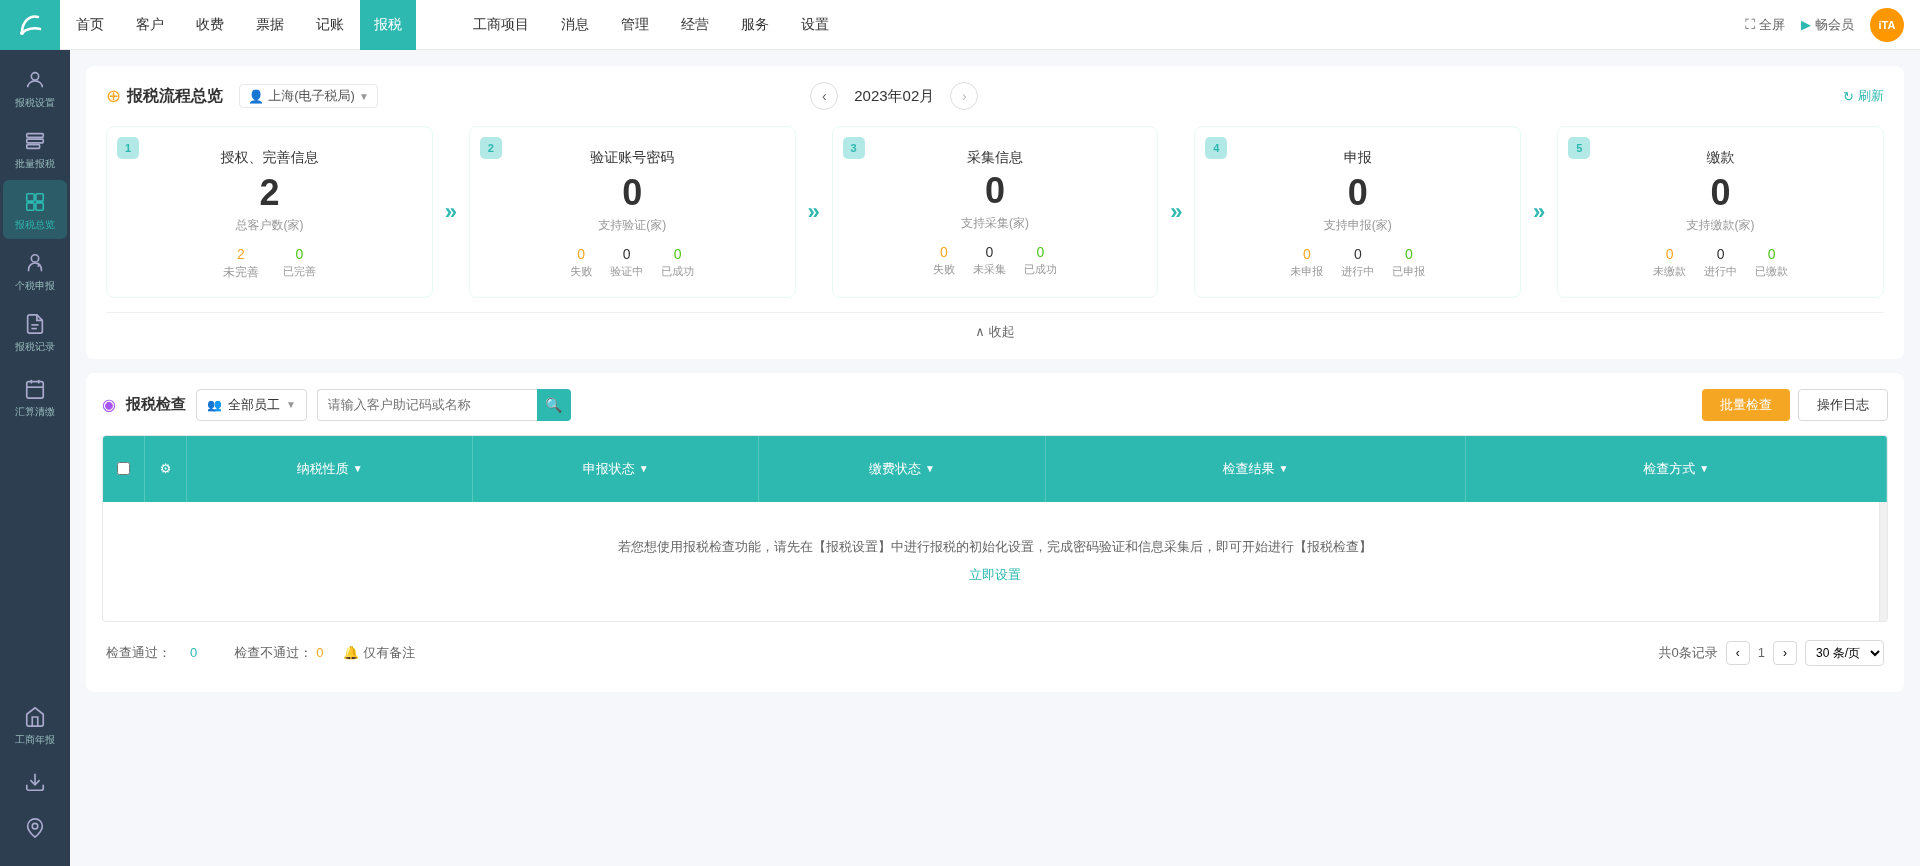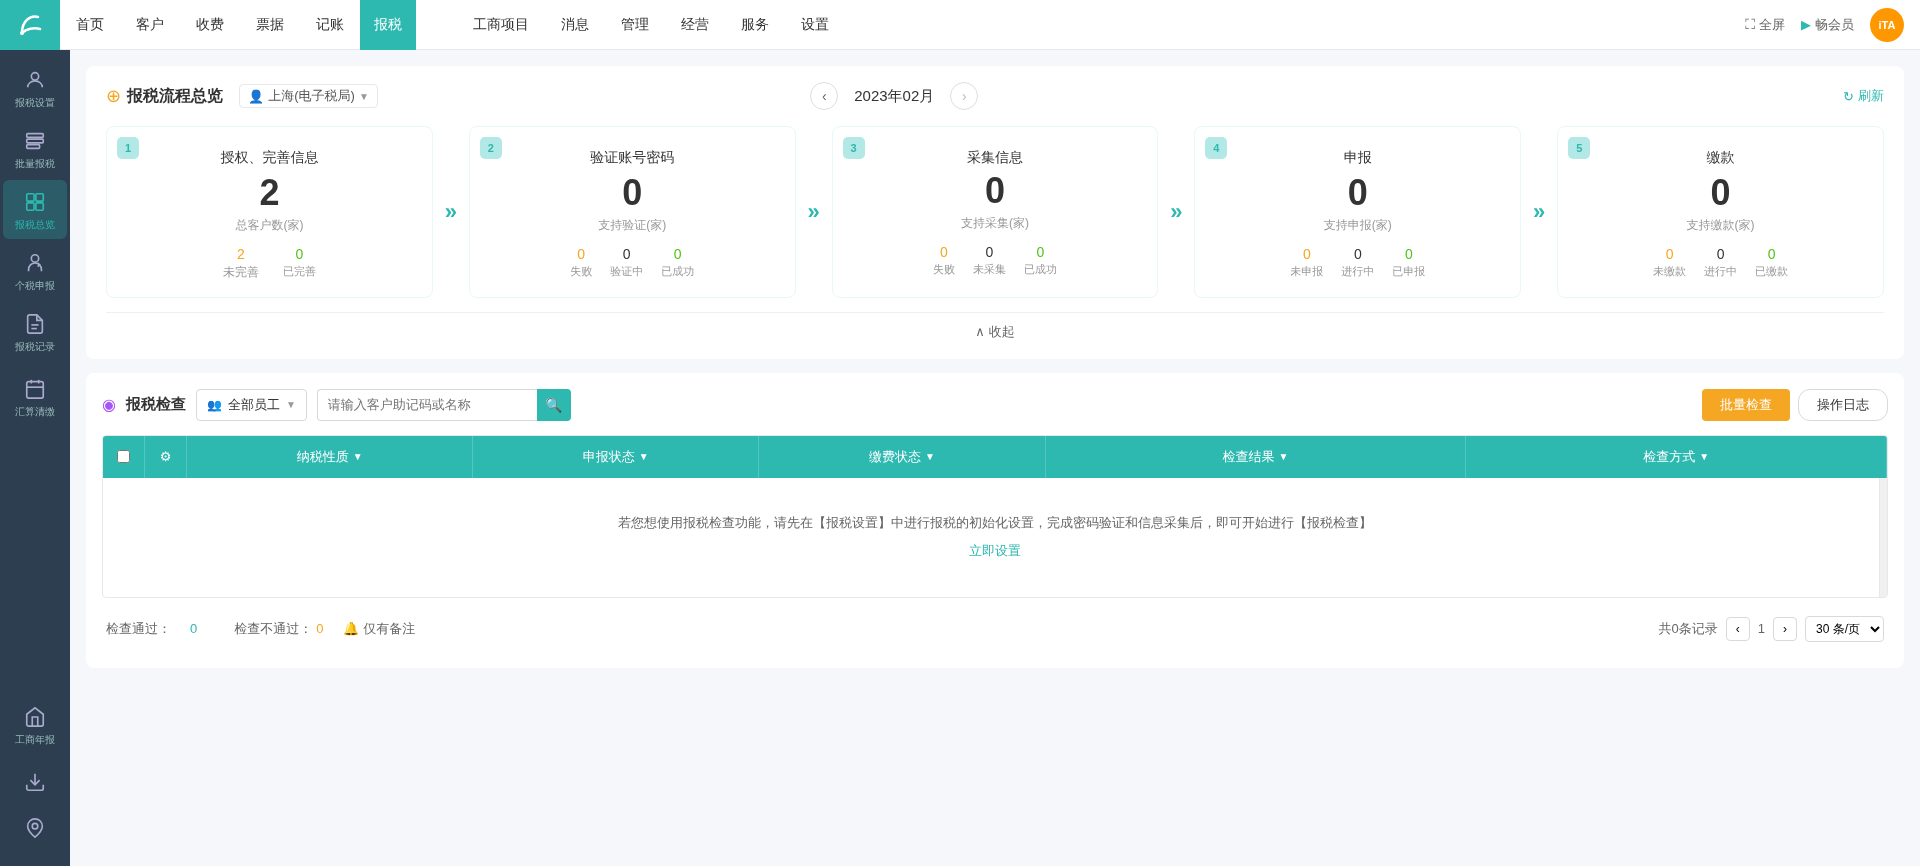--- a/index.html
+++ b/index.html
@@ -312,21 +312,21 @@
 
         <div style="display:flex; align-items:center;">
           <input type="text" style="height: 32px; border-top: 1px solid rgb(217, 217, 217); border-bottom: 1px solid rgb(217, 217, 217); border-left: 1px solid rgb(217, 217, 217); border-image: initial; border-radius: 4px 0px 0px 4px; padding: 0px 10px; font-size: 13px; width: 220px; outline: none; color: rgb(153, 153, 153); border-right: none;" placeholder="请输入客户助记码或名称">
           <div style="width:34px; height:32px; background:#2db8b0; border-radius:0 4px 4px 0; display:flex; align-items:center; justify-content:center; cursor:pointer;">
             <span style="color:white; font-size:14px;">🔍</span>
           </div>
         </div>
 
         <div style="margin-left:auto; display:flex; gap:8px;">
           <button style="background:#f5a623; color:white; border:none; border-radius:4px; padding:6px 18px; cursor:pointer; font-size:13px;">批量检查</button>
-          <button style="background:#fff; color:#333; border:1px solid #d9d9d9; border-radius:12px; padding:6px 18px; cursor:pointer; font-size:13px;">操作日志</button>
+          <button style="background:#fff; color:#333; border:1px solid #d9d9d9; border-radius:4px; padding:6px 18px; cursor:pointer; font-size:13px;">操作日志</button>
         </div>
       </div>
 
       <div style="border:1px solid #e8e8e8; border-radius:4px; overflow:hidden;">
 
         <div style="display:flex; background:#2db8b0; color:white;">
           <div style="width:42px; flex-shrink:0; padding:12px 8px; display:flex; align-items:center; justify-content:center; border-right:1px solid rgba(255,255,255,0.2);">
             <input type="checkbox" style="cursor: pointer;">
           </div>
           <div style="width:42px; flex-shrink:0; padding:12px 8px; display:flex; align-items:center; justify-content:center; border-right:1px solid rgba(255,255,255,0.2); cursor:pointer;">
@@ -337,21 +337,21 @@
             <span style="font-size:10px;">▼</span>
           </div>
           <div style="flex:1; padding:12px 8px; display:flex; align-items:center; justify-content:center; gap:4px; border-right:1px solid rgba(255,255,255,0.2); font-size:13px; cursor:pointer;">
             <span>申报状态</span>
             <span style="font-size:10px;">▼</span>
           </div>
           <div style="flex:1; padding:12px 8px; display:flex; align-items:center; justify-content:center; gap:4px; border-right:1px solid rgba(255,255,255,0.2); font-size:13px; cursor:pointer;">
             <span>缴费状态</span>
             <span style="font-size:10px;">▼</span>
           </div>
-          <div style="flex:1.5; padding:12px 8px; display:flex; align-items:center; justify-content:center; gap:4px; border-right:1px solid rgba(255,255,255,0.2); font-size:13px; cursor:pointer;">
+          <div style="flex:1.5; padding:24px 8px; display:flex; align-items:center; justify-content:center; gap:4px; border-right:1px solid rgba(255,255,255,0.2); font-size:13px; cursor:pointer;">
             <span>检查结果</span>
             <span style="font-size:10px;">▼</span>
           </div>
           <div style="flex:1.5; padding:12px 8px; display:flex; align-items:center; justify-content:center; gap:4px; border-right:1px solid rgba(255,255,255,0.2); font-size:13px; cursor:pointer;">
             <span>检查方式</span>
             <span style="font-size:10px;">▼</span>
           </div>
         </div>
 
         <div style="max-height:160px; overflow-y:auto; position:relative;">

